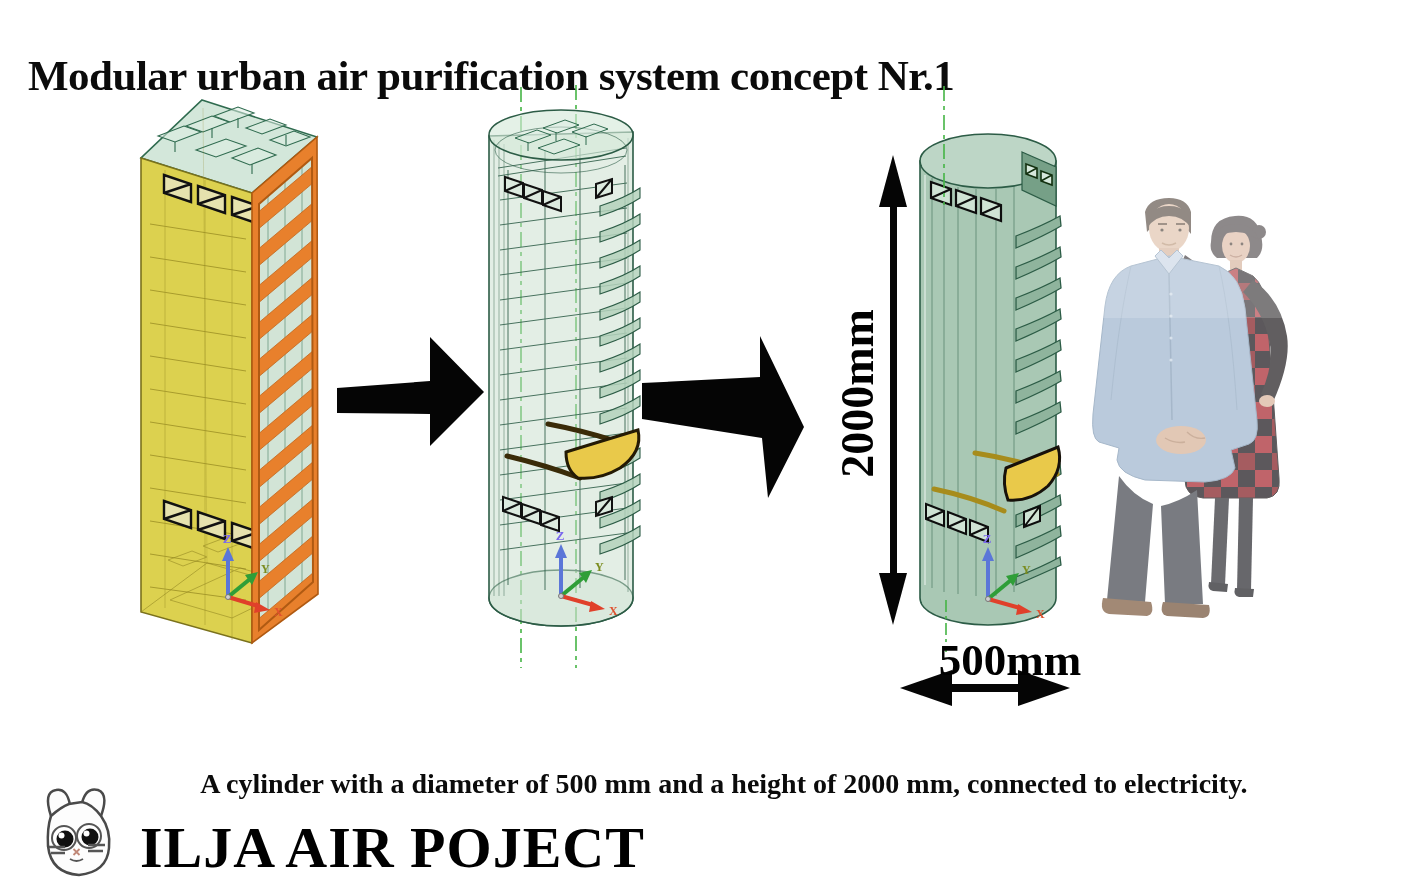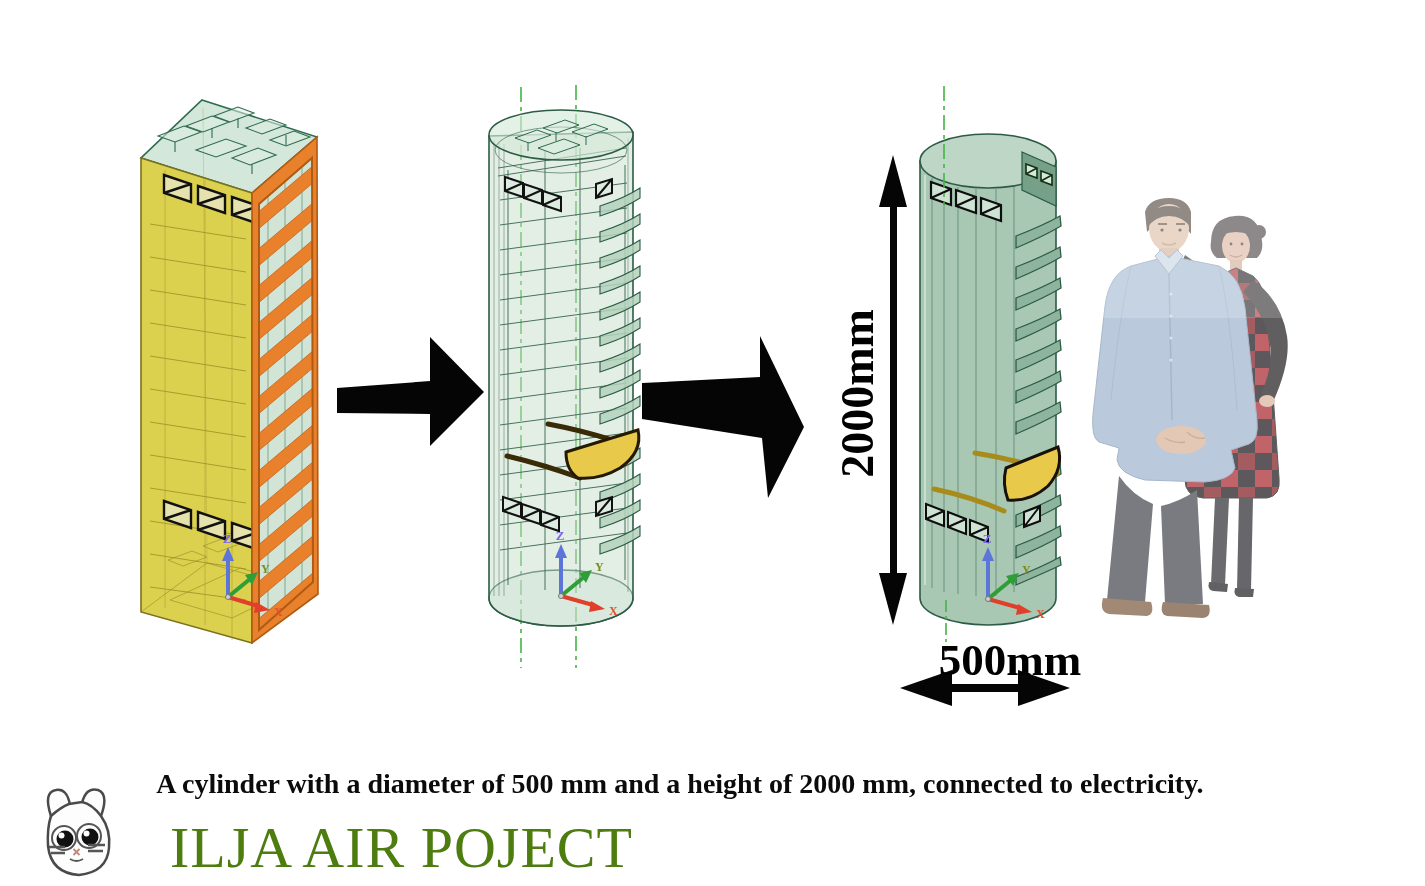--- a/index.html
+++ b/index.html
@@ -5,30 +5,31 @@
   html,body{margin:0;padding:0;background:#ffffff;}
   .page{position:relative;width:1425px;height:886px;overflow:hidden;background:#ffffff;
         font-family:"Liberation Serif",serif;color:#000;}
   .title{position:absolute;left:28px;top:22px;font-size:43px;font-weight:bold;
          letter-spacing:-0.5px;color:#0b0b0b;white-space:nowrap;}
   .scene{position:absolute;left:0;top:0;}
   .dim-label{position:absolute;font-weight:bold;color:#000;text-align:center;white-space:nowrap;}
   .dim-height{left:739px;top:367px;width:236px;font-size:46px;transform:rotate(-90deg);}
   .dim-diameter{left:928px;top:634px;width:164px;font-size:45px;}
   .caption{position:absolute;left:0;top:740px;width:1360px;text-align:center;
-           font-size:28px;font-weight:bold;color:#0b0b0b;}
+           font-size:28px;font-weight:bold;color:#0b0b0b;padding-left:44px;}
   .footer-logo{position:absolute;left:20px;top:786px;width:112px;height:100px;}
-  .brand{position:absolute;left:140px;top:814px;font-size:58px;font-weight:normal;
-         letter-spacing:1px;color:#4d7c0f;white-space:nowrap;margin-left:30px;}
+  .brand{position:absolute;left:140px;top:814px;font-size:58px;font-weight:bold;
+         letter-spacing:1px;color:#000000;white-space:nowrap;}
 </style>
 </head>
 <body>
 
 <div class="page">
 
+  <h1 class="title">Modular urban air purification system concept Nr.1</h1>
 
   <svg class="scene" width="1425" height="886" viewBox="0 0 1425 886">
     <defs>
       <pattern id="plaid" width="34" height="34" patternUnits="userSpaceOnUse">
         <rect width="34" height="34" fill="#161116"></rect>
         <rect x="0" y="0" width="17" height="17" fill="#a5212a"></rect>
         <rect x="17" y="17" width="17" height="17" fill="#7e161c"></rect>
       </pattern>
       <clipPath id="louverClip">
         <path d="M 259,204 L 312,158 L 313,582 L 259,630 Z"></path>

